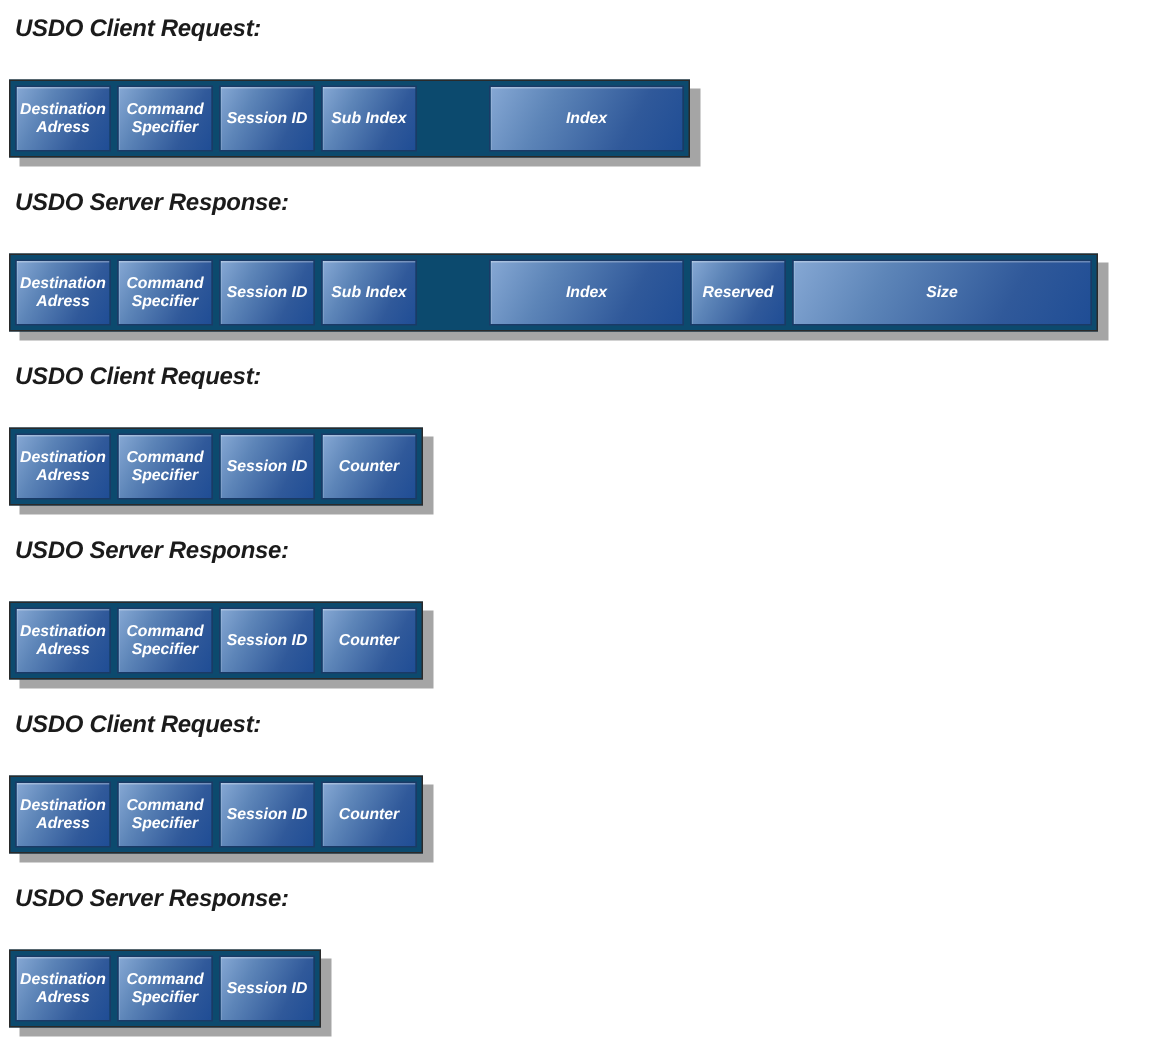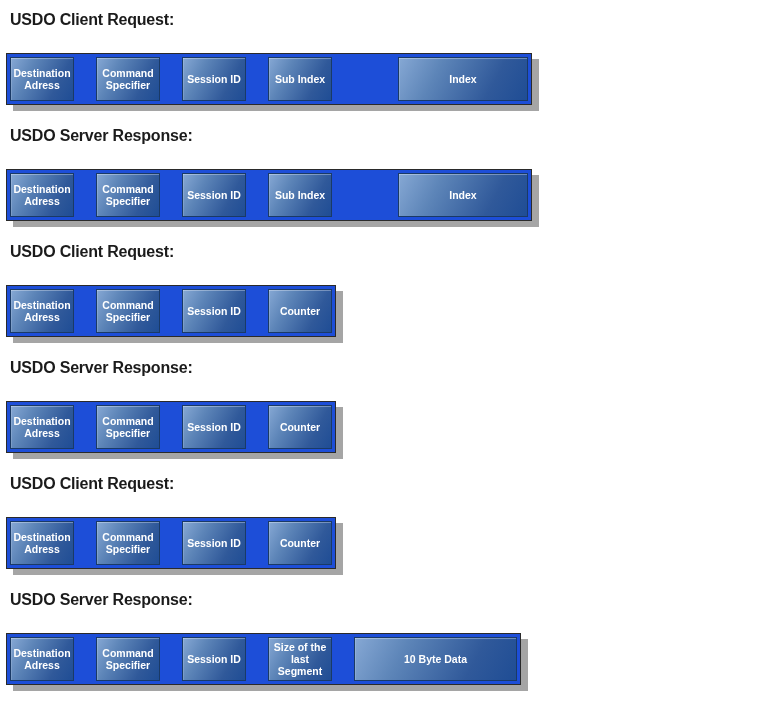--- a/index.html
+++ b/index.html
@@ -2,41 +2,41 @@
 <html><head>
 <meta charset="utf-8">
 <style>
   * { margin: 0; padding: 0; box-sizing: border-box; }
   html, body {
     width: 768px; height: 705px;
     background: #ffffff;
     font-family: "Liberation Sans", "DejaVu Sans", sans-serif;
     overflow: hidden;
   }
-  .page { width: 652px; height: 705px; }
+  .page { width: 652px; height: 705px; font-style: italic; }
 
   .section { }
   .section:first-child { padding-top: 10px; }
 
   .section-heading {
     margin-left: 10px;
     font-size: 16px;
     font-weight: bold;
     letter-spacing: -0.2px;
     color: #1b1b1b;
     line-height: 19px;
   }
 
   .frame-row {
     display: inline-flex;
     margin-left: 6px;
     margin-top: 24px;
     padding: 3px;
-    gap: 22px;
-    background: #1d4ed8;
+    gap: 4px;
+    background: #0c4a6e;
     border: 1px solid #2a2a2a;
     box-shadow: 7px 6px 0 0 #a5a5a5;
     vertical-align: top;
   }
   
   .section + .section .section-heading { margin-top: 21px; }
 
   .field-box {
     height: 44px;
     display: flex;
@@ -76,20 +76,22 @@
   </div>
 
   <div class="section">
     <div class="section-heading">USDO Server Response:</div>
     <div class="frame-row">
       <div class="field-box fw-s">Destination Adress</div>
       <div class="field-box fw-s">Command Specifier</div>
       <div class="field-box fw-s">Session ID</div>
       <div class="field-box fw-s">Sub Index</div>
       <div class="field-box fw-index">Index</div>
+      <div class="field-box fw-s">Reserved</div>
+      <div class="field-box fw-size">Size</div>
     </div>
   </div>
 
   <div class="section">
     <div class="section-heading">USDO Client Request:</div>
     <div class="frame-row">
       <div class="field-box fw-s">Destination Adress</div>
       <div class="field-box fw-s">Command Specifier</div>
       <div class="field-box fw-s">Session ID</div>
       <div class="field-box fw-s">Counter</div>
@@ -115,18 +117,16 @@
       <div class="field-box fw-s">Counter</div>
     </div>
   </div>
 
   <div class="section">
     <div class="section-heading">USDO Server Response:</div>
     <div class="frame-row">
       <div class="field-box fw-s">Destination Adress</div>
       <div class="field-box fw-s">Command Specifier</div>
       <div class="field-box fw-s">Session ID</div>
-      <div class="field-box fw-s">Size of the last Segment</div>
-      <div class="field-box fw-d10">10 Byte Data</div>
     </div>
   </div>
 
 </div>
 
 </body></html>

